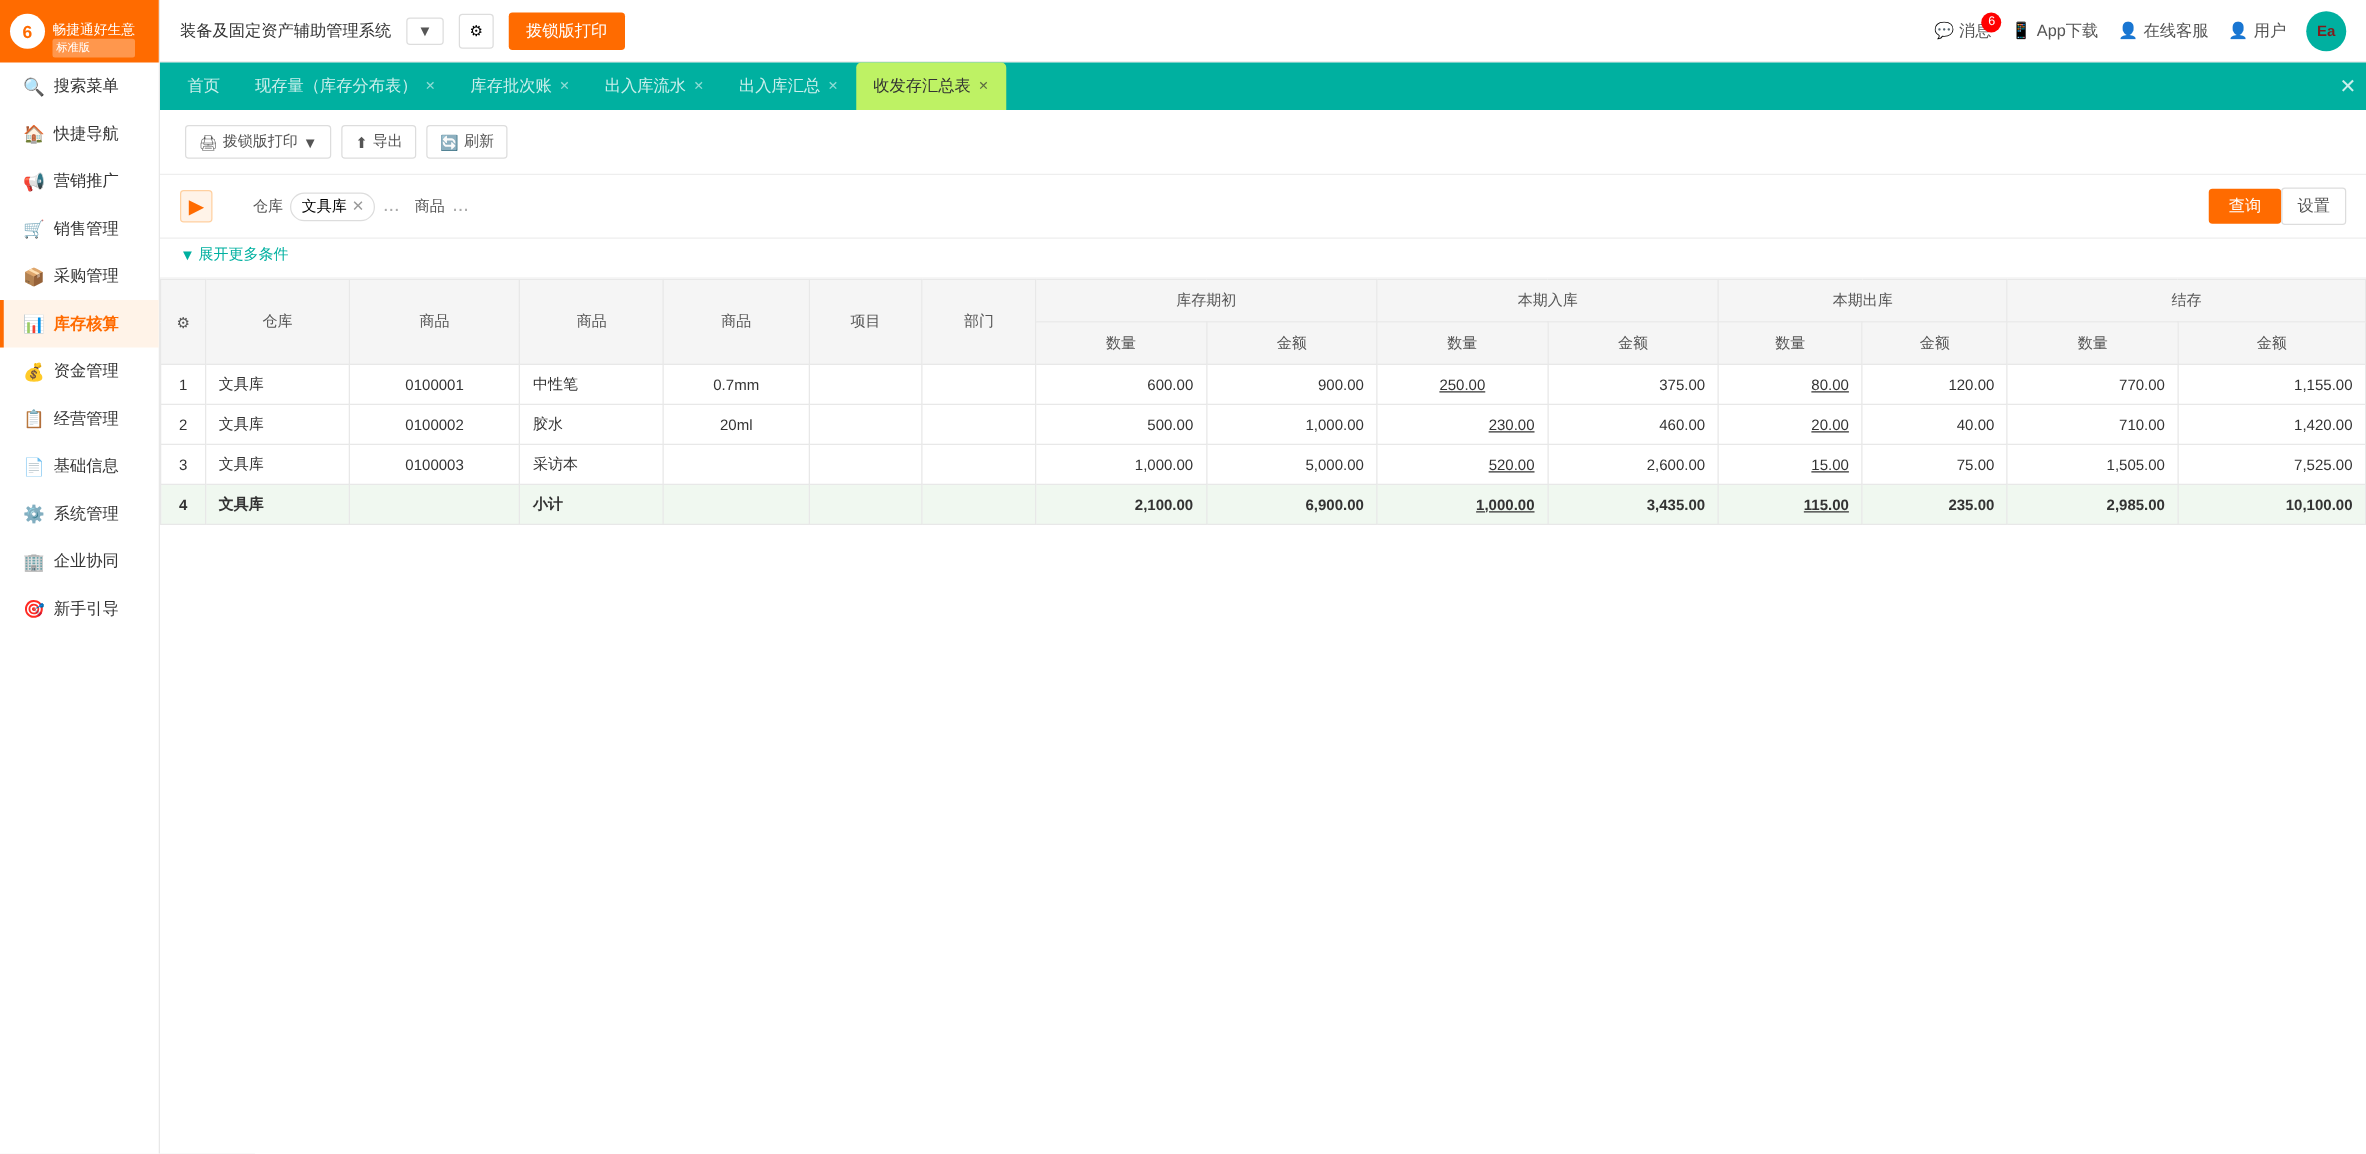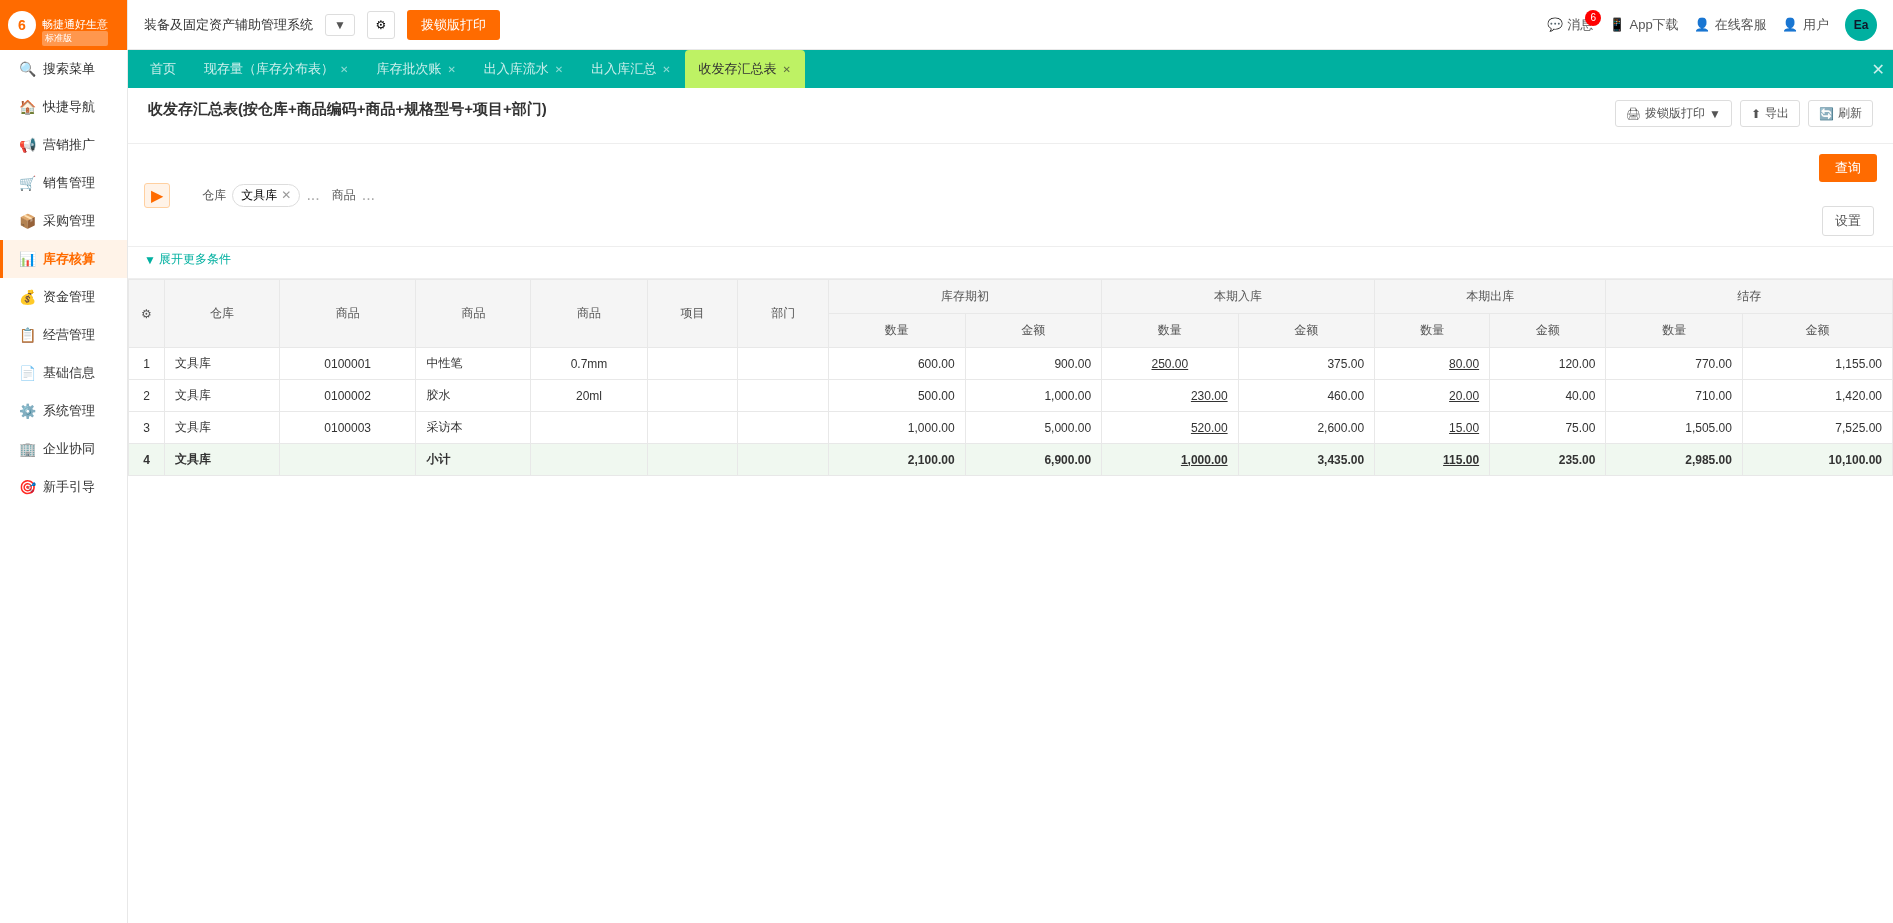--- a/index.html
+++ b/index.html
@@ -46,21 +46,21 @@
     .filter-date-labels { display: flex; align-items: center; gap: 4px; }
     .filter-label { font-size: 12px; color: #555; }
     .filter-date-btn { padding: 2px 6px; font-size: 12px; cursor: pointer; color: #555; border-radius: 2px; }
     .filter-date-btn.active { background: #ff6b00; color: #fff; border-radius: 2px; }
     .filter-date-range { font-size: 11px; color: #888; margin-top: 2px; }
     .filter-warehouse { display: flex; align-items: center; gap: 6px; margin-left: 20px; }
     .filter-tag { background: #fff; border: 1px solid #ddd; border-radius: 12px; padding: 2px 8px; font-size: 12px; display: flex; align-items: center; gap: 4px; }
     .filter-tag-close { cursor: pointer; color: #999; }
     .filter-ellipsis { color: #aaa; cursor: pointer; font-size: 16px; }
     .filter-product-section { display: flex; align-items: center; gap: 6px; }
-    .filter-actions { margin-left: auto; display: flex; gap: 24px; align-items: center; flex-direction: column; }
+    .filter-actions { margin-left: auto; display: flex; gap: 0; align-items: center; }
     .btn-query { background: #ff6b00; color: #fff; border: none; padding: 5px 16px; border-radius: 3px; cursor: pointer; font-size: 13px; }
     .btn-settings { background: #fff; color: #555; border: 1px solid #ddd; padding: 5px 12px; border-radius: 3px; cursor: pointer; font-size: 13px; }
     .expand-more { color: #00b0a0; font-size: 12px; cursor: pointer; display: flex; align-items: center; gap: 3px; }
     .filter-row2 { background: #fff; padding: 4px 16px 10px; border-bottom: 1px solid #eee; display: flex; align-items: center; gap: 6px; flex-shrink: 0; }
     .btn-print { background: #fff; border: 1px solid #ddd; color: #555; padding: 4px 10px; border-radius: 3px; cursor: pointer; font-size: 12px; display: flex; align-items: center; gap: 4px; }
     .btn-export { background: #fff; border: 1px solid #ddd; color: #555; padding: 4px 10px; border-radius: 3px; cursor: pointer; font-size: 12px; display: flex; align-items: center; gap: 4px; }
     .btn-refresh { background: #fff; border: 1px solid #ddd; color: #555; padding: 4px 10px; border-radius: 3px; cursor: pointer; font-size: 12px; display: flex; align-items: center; gap: 4px; }
 
     
     .table-container { background: #fff; flex: 1; overflow-x: auto; }
@@ -161,21 +161,21 @@
         <span>App下载</span>
       </div>
       <div class="topbar-right-item">
         <span>👤</span>
         <span>在线客服</span>
       </div>
       <div class="topbar-right-item">
         <span>👤</span>
         <span>用户</span>
       </div>
-      <div style="width:32px;height:32px;background:#00b0a0;border-radius:50%;display:flex;align-items:center;justify-content:center;color:#0f172a;font-size:12px;font-weight:bold;cursor:pointer;">Ea</div>
+      <div style="width:32px;height:32px;background:#00b0a0;border-radius:50%;display:flex;align-items:center;justify-content:center;color:#7f1d1d;font-size:12px;font-weight:bold;cursor:pointer;">Ea</div>
     </div>
   </div>
 
   <div class="tabbar">
     <div class="tab">
       <span>首页</span>
     </div>
     <div class="tab">
       <span>现存量（库存分布表）</span>
       <span class="tab-close">✕</span>
@@ -195,21 +195,20 @@
     <div class="tab active">
       <span>收发存汇总表</span>
       <span class="tab-close">✕</span>
     </div>
     <span class="tabbar-close-all">✕</span>
   </div>
 
   <div class="content">
 
     <div class="header-with-actions">
-      <h2 class="page-title">收发存汇总表(按仓库+商品编码+商品+规格型号+项目+部门)</h2>
       <div class="header-right-actions">
         <button class="btn-print">
           <span>🖨</span>
           <span>拨锁版打印</span>
           <span>▼</span>
         </button>
         <button class="btn-export">
           <span>⬆</span>
           <span>导出</span>
         </button>

